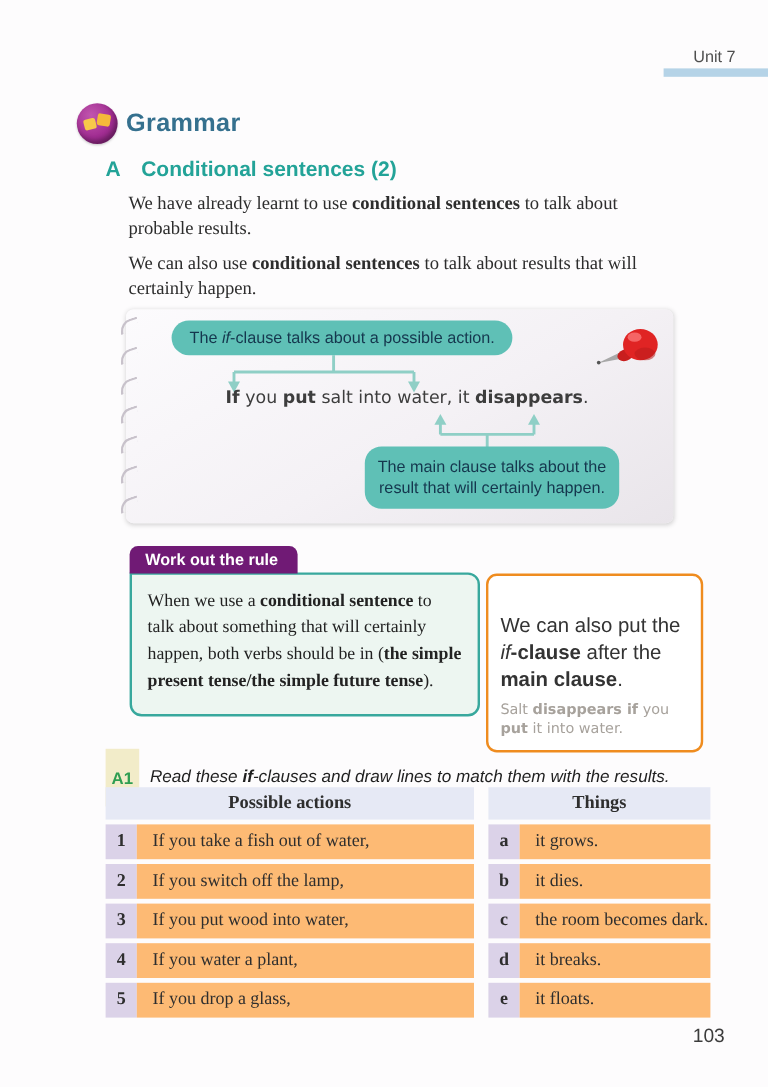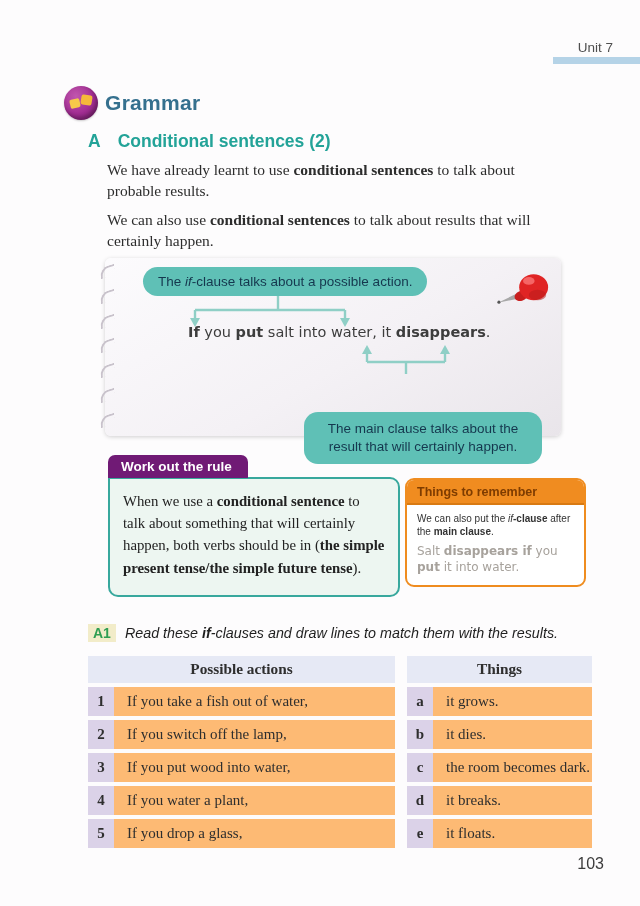--- a/index.html
+++ b/index.html
@@ -33,48 +33,48 @@
 
   
   .notebook { position:absolute; top:258px; left:105px; width:456px; height:178px;
     background:linear-gradient(150deg,#fcfbfd 0%, #f4f1f5 55%, #e9e5ea 100%);
     border-radius:6px; box-shadow:0 1px 4px rgba(0,0,0,.18); }
   .spiral { position:absolute; left:-5px; top:8px; height:160px; display:flex; flex-direction:column; justify-content:space-between; }
   .hook { width:15px; height:11px; border-left:2.5px solid #c8c2cb; border-top:2.5px solid #c8c2cb;
     border-radius:9px 0 0 0; transform:rotate(-8deg) skewY(-10deg); }
   .callout { position:absolute; background:#5fc0b6; color:#15374e; font-size:13.5px; }
   .callout.top { left:38px; top:9px; padding:7px 15px; border-radius:15px; white-space:nowrap; }
-  .callout.bottom { left:199px; top:114px; width:238px; padding:8px 10px; border-radius:14px;
-    text-align:center; line-height:1.35;margin-top:40px; }
+  .callout.bottom { left:199px; top:114px; width:212px; padding:8px 10px; border-radius:14px;
+    text-align:center; line-height:1.35; }
   .nb-sentence { position:absolute; left:83px; top:66px; white-space:nowrap;
     font-family:"DejaVu Sans", sans-serif; font-size:14.5px; color:#3d3d3d; }
   .arrows { position:absolute; left:0; top:0; width:456px; height:178px; }
   .pin { position:absolute; right:8px; top:8px; width:58px; height:54px; }
 
   
   .rule-tab { position:absolute; left:108px; top:455px; height:23px; line-height:23px;
     background:#701a75; color:#ffffff; font-weight:bold; font-size:13.5px;
     padding:0 16px 0 13px; border-radius:7px 7px 0 0; z-index:2; }
   .rule-box { position:absolute; left:108px; top:477px; width:292px; min-height:120px;
     background:#edf6f1; border:2px solid #38a89d; border-radius:0 10px 10px 10px;
     padding:11px 13px; font-family:"Liberation Serif", serif; font-size:14.8px;
     line-height:1.5; color:#222; z-index:1; }
 
   
   .remember { position:absolute; left:405px; top:478px; width:181px; background:#fff;
     border:2px solid #ef8c1f; border-radius:9px; overflow:hidden; }
   .remember-header { background:#f08c20; color:#7e3c00; font-weight:bold; font-size:12.5px;
     padding:5px 10px 4px; border-bottom:2px solid #d97a12; }
-  .remember-body { padding:7px 10px 4px; font-size:10px; line-height:1.32; color:#333; }
+  .remember-body { padding:7px 10px 4px; font-size:17px; line-height:1.32; color:#333;margin-top:24px; }
   .remember-example { padding:2px 10px 9px; font-size:12px; line-height:1.3; color:#a7a29c;
     font-family:"DejaVu Sans", sans-serif; }
 
   
   .exercise-line { position:absolute; left:88px; top:624px; display:flex; align-items:center; gap:9px; }
-  .a1-badge { background:#f2ecc9; color:#2f9e52; font-weight:bold; font-size:14px; padding:1px 5px; }
+  .a1-badge { background:#f2ecc9; color:#2f9e52; font-weight:bold; font-size:14px; padding:16px 5px; }
   .instruction { font-style:italic; font-size:14.3px; color:#1f1f1f; }
 
   
   .match-table { position:absolute; left:88px; top:656px; width:504px; display:grid;
     grid-template-columns:26px 281px 12px 26px 159px; row-gap:4px;
     font-family:"Liberation Serif", serif; font-size:15px; color:#2e2e2e; }
   .th { background:#e6e9f5; font-weight:bold; text-align:center; padding:4px 0 5px; font-size:15.3px; }
   .th-left { grid-column:1/3; }
   .th-right { grid-column:4/6; }
   .gap-cell { background:transparent; }
@@ -153,21 +153,20 @@
 
     <div class="nb-sentence"><span class="b">If</span><span> you </span><span class="b">put</span><span> salt into water, it </span><span class="b">disappears</span><span>.</span></div>
 
     <div class="callout bottom">The main clause talks about the result that will certainly happen.</div>
   </div>
 
   <div class="rule-tab">Work out the rule</div>
   <div class="rule-box"><span>When we use a </span><span class="b">conditional sentence</span><span> to talk about something that will certainly happen, both verbs should be in (</span><span class="b">the simple present tense/the simple future tense</span><span>).</span></div>
 
   <div class="remember">
-    <div class="remember-header">Things to remember</div>
     <div class="remember-body"><span>We can also put the </span><span class="i">if</span><span class="b">-clause</span><span> after the </span><span class="b">main clause</span><span>.</span></div>
     <div class="remember-example"><span>Salt </span><span class="b">disappears if</span><span> you </span><span class="b">put</span><span> it into water.</span></div>
   </div>
 
   <div class="exercise-line">
     <span class="a1-badge">A1</span>
     <span class="instruction"><span>Read these </span><span class="b">if</span><span>-clauses and draw lines to match them with the results.</span></span>
   </div>
 
   <div class="match-table">

